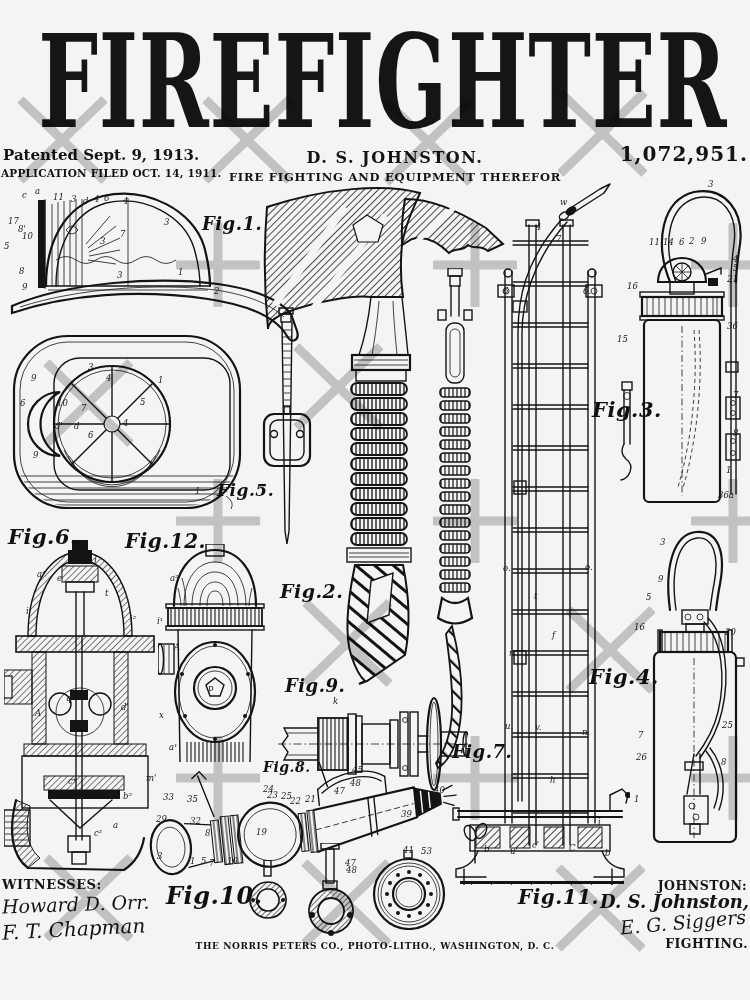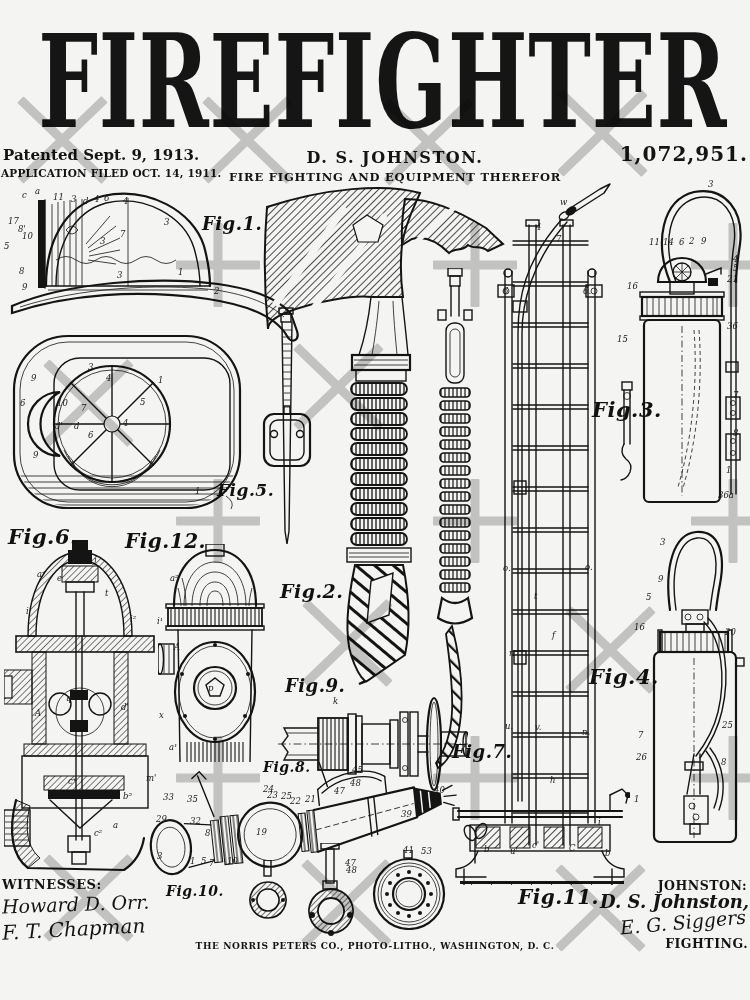--- a/index.html
+++ b/index.html
@@ -603,21 +603,21 @@
       <div class="figlabel" style="left: 202px; top: 215px; font-size: 18px;">Fig.1.</div>
       <div class="figlabel" style="left: 217px; top: 482px; font-size: 17px;">Fig.5.</div>
       <div class="figlabel" style="left: 8px; top: 526px; font-size: 21px;">Fig.6.</div>
       <div class="figlabel" style="left: 125px; top: 531px; font-size: 20px;">Fig.12.</div>
       <div class="figlabel" style="left: 280px; top: 582px; font-size: 19px;">Fig.2.</div>
       <div class="figlabel" style="left: 285px; top: 677px; font-size: 18px;">Fig.9.</div>
       <div class="figlabel" style="left: 592px; top: 399px; font-size: 21px;">Fig.3.</div>
       <div class="figlabel" style="left: 589px; top: 666px; font-size: 21px;">Fig.4.</div>
       <div class="figlabel" style="left: 452px; top: 743px; font-size: 18px;">Fig.7.</div>
       <div class="figlabel" style="left: 263px; top: 760px; font-size: 14px; text-align: center;">Fig.8.</div>
-      <div class="figlabel" style="left: 166px; top: 884px; font-size: 14px;">Fig.10.</div>
+      <div class="figlabel" style="left: 166px; top: 884px; font-size: 24px;">Fig.10.</div>
       <div class="figlabel" style="left: 518px; top: 887px; font-size: 20px;">Fig.11.</div>
     </div>
   <div style="position:absolute;inset:0;z-index:30;">
       <div class="callout" style="left: 22px; top: 191px;">c</div>
       <div class="callout" style="left: 35px; top: 187px;">a</div>
       <div class="callout" style="left: 53px; top: 193px;">11</div>
       <div class="callout" style="left: 71px; top: 195px;">3</div>
       <div class="callout" style="left: 83px; top: 197px;">d</div>
       <div class="callout" style="left: 94px; top: 195px;">4</div>
       <div class="callout" style="left: 104px; top: 194px;">6</div>

